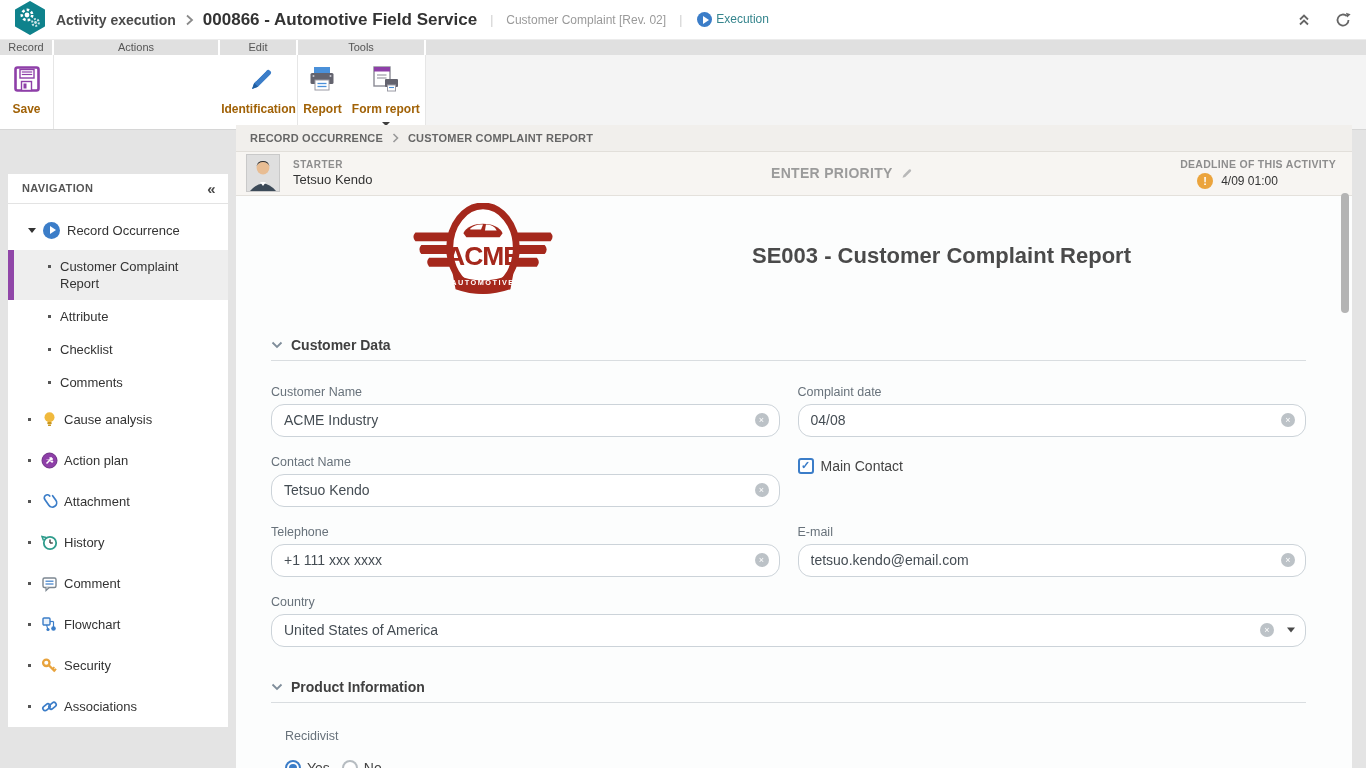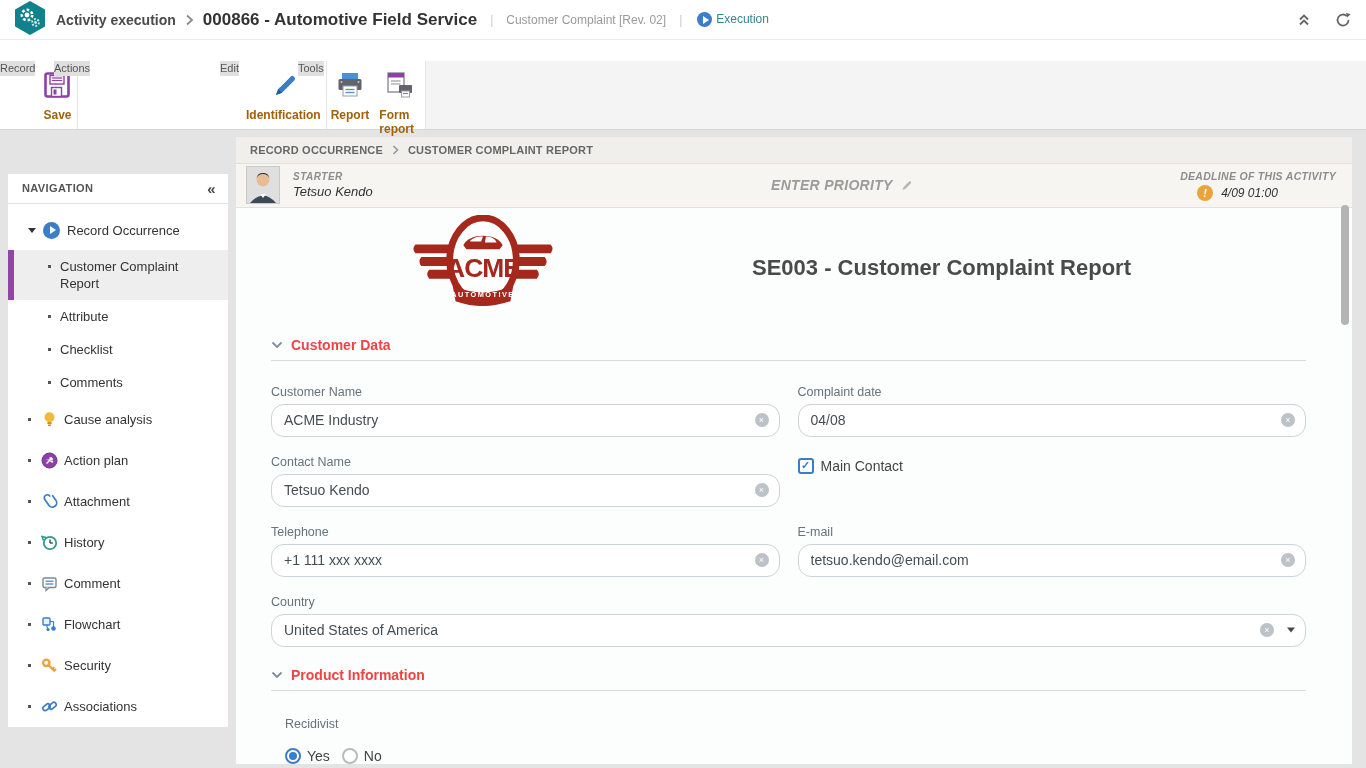--- a/index.html
+++ b/index.html
@@ -19,21 +19,21 @@
   .revision { font-size:12px; color:#9a9a9a; }
   .stage-wrap { display:flex; align-items:flex-start; gap:4px; margin-left:2px; }
   .stage { font-size:12px; color:#35858d; }
   .top-icons { margin-left:auto; display:flex; gap:22px; align-items:center; }
   .icon-btn { cursor:pointer; display:inline-flex; }
   .play-circle { width:16px; height:16px; border-radius:50%; background:#3b7dc8; display:inline-flex; align-items:center; justify-content:center; flex-shrink:0; }
   .play-circle.sm { width:15px; height:15px; }
   .play-tri { width:0; height:0; border-top:4px solid transparent; border-bottom:4px solid transparent; border-left:6px solid #fff; margin-left:2px; }
   
   .ribbon { display:flex; height:90px; background:#fff; border-bottom:1px solid #d6d6d6; }
-  .rgroup { display:flex; flex-direction:row; flex-shrink:0;margin-top:21px; }
+  .rgroup { display:flex; flex-direction:column; flex-shrink:0; }
   .rgroup-head { height:15px; background:#e0e0e0; font-size:11px; color:#555; text-align:center; line-height:15px; margin-right:2px; }
   .rgroup-body { flex:1; display:flex; justify-content:center; padding-top:7px; border-right:1px solid #e6e6e6; }
   .w54{width:54px} .w166{width:166px} .w78{width:78px} .w128{width:128px}
   .filler { flex:1; }
   .filler .rgroup-head { margin-right:0; }
   .filler .rgroup-body { background:#f4f4f4; border-right:none; }
   .rbtn { display:flex; flex-direction:column; align-items:center; gap:5px; font-size:12px; color:#a16207; padding:2px 5px; cursor:pointer;font-weight:bold; }
   .rbtn svg { width:30px; height:30px; }
   .drop-caret { width:0; height:0; border-left:4px solid transparent; border-right:4px solid transparent; border-top:4.5px solid #3f3f3f; margin-top:1px; }
   
@@ -49,34 +49,34 @@
   .tree-child .bullet { position:absolute; left:40px; top:15px; }
   .bullet { width:3px; height:3px; background:#555; flex-shrink:0; display:inline-block; }
   .tree-child.selected { background:#eeeeee; border-left:6px solid #9046a8; padding-left:46px; }
   .tree-child.selected .bullet { left:34px; }
   .nav-item { display:flex; align-items:center; padding:12px 10px 12px 20px; font-size:13px; color:#333; cursor:pointer; }
   .nav-item .bullet { margin-right:10px; }
   .nav-item svg { width:17px; height:17px; margin-right:6px; flex-shrink:0; }
   
   .main { flex:1; margin-left:8px; background:#fff; position:relative; display:flex; flex-direction:column; overflow:hidden; }
   .crumbbar { height:27px; background:#f1efec; border-bottom:1px solid #e2dfda; display:flex; align-items:center; padding:0 14px; font-size:11px; font-weight:bold; color:#666; letter-spacing:0.2px; gap:9px; flex-shrink:0; }
-  .starterbar { height:44px; background:#f7f5f2; border-bottom:1px solid #e4e1dc; display:flex; align-items:center; padding:0 16px 0 10px; position:relative; flex-shrink:0;font-style:italic; }
+  .starterbar { height:44px; background:#f7f5f2; border-bottom:1px solid #e4e1dc; display:flex; align-items:center; padding:0 16px 0 10px; position:relative; flex-shrink:0; }
   .avatar { width:34px; height:38px; border:1px solid #c9c9c9; background:#e9e9e9; margin-right:13px; flex-shrink:0; }
   .starter-role { font-size:10px; font-weight:bold; color:#8d8d8d; letter-spacing:0.5px; }
   .starter-name { font-size:13px; color:#333; margin-top:2px; }
   .priority { position:absolute; left:487px; display:flex; align-items:center; gap:7px; font-size:14px; font-weight:bold; color:#9b9b9b; letter-spacing:0.3px; cursor:pointer;padding-left:48px; }
   .deadline { margin-left:auto; display:flex; flex-direction:column; align-items:flex-start; }
   .deadline-label { font-size:10.5px; font-weight:bold; color:#8d8d8d; letter-spacing:0.3px; }
   .deadline-row { display:flex; align-items:center; gap:8px; margin:3px 0 0 17px; font-size:12px; color:#333; }
   .alert-circle { width:16px; height:16px; border-radius:50%; background:#eba43c; color:#fff; font-size:11px; font-weight:bold; text-align:center; line-height:16px; }
   .form { flex:1; overflow:hidden; padding:0 46px 0 35px; background:#fcfdfd; }
   .form-head { display:flex; align-items:flex-start; margin-top:7px; height:102px; }
   .logo { margin-left:138px; flex-shrink:0; }
   .form-title { font-size:22px; font-weight:bold; color:#4a4a4a; margin:40px 0 0 195px; white-space:nowrap; }
-  .section-head { display:flex; align-items:center; gap:8px; margin-top:20px; font-size:14px; font-weight:bold; color:#ef4444; }
+  .section-head { display:flex; align-items:center; gap:8px; margin-top:32px; font-size:14px; font-weight:bold; color:#404040; }
   .section-hr { border:none; border-top:1px solid #d9dde0; margin:7px 0 0 0; }
   .grid { display:grid; grid-template-columns:1fr 1fr; column-gap:18px; row-gap:18px; margin-top:24px; }
   .field-label { font-size:12.5px; color:#68727b; margin-bottom:5px; }
   .input-wrap { position:relative; }
   .text-input { width:100%; height:33px; border:1px solid #ccd3d9; border-radius:13px; padding:0 34px 0 12px; font-family:"Liberation Sans",sans-serif; font-size:14px; color:#454d54; background:#fff; outline:none; }
   .clear-btn { position:absolute; right:11px; top:50%; transform:translateY(-50%); width:14px; height:14px; border-radius:50%; background:#bcc2c7; color:#fff; font-size:9px; line-height:14px; text-align:center; cursor:pointer; }
   .full { grid-column:1 / -1; }
   .full .clear-btn { right:32px; }
   .select-caret { position:absolute; right:11px; top:50%; transform:translateY(-50%); width:0; height:0; border-left:4.5px solid transparent; border-right:4.5px solid transparent; border-top:5.5px solid #4a4a4a; cursor:pointer; }
   .checkbox-row { display:flex; align-items:center; margin-top:3px; cursor:pointer; }

